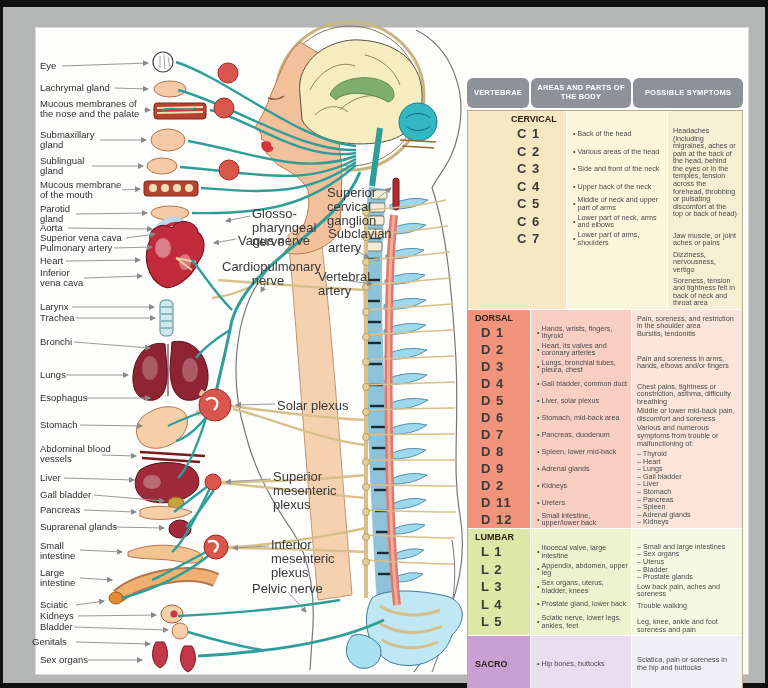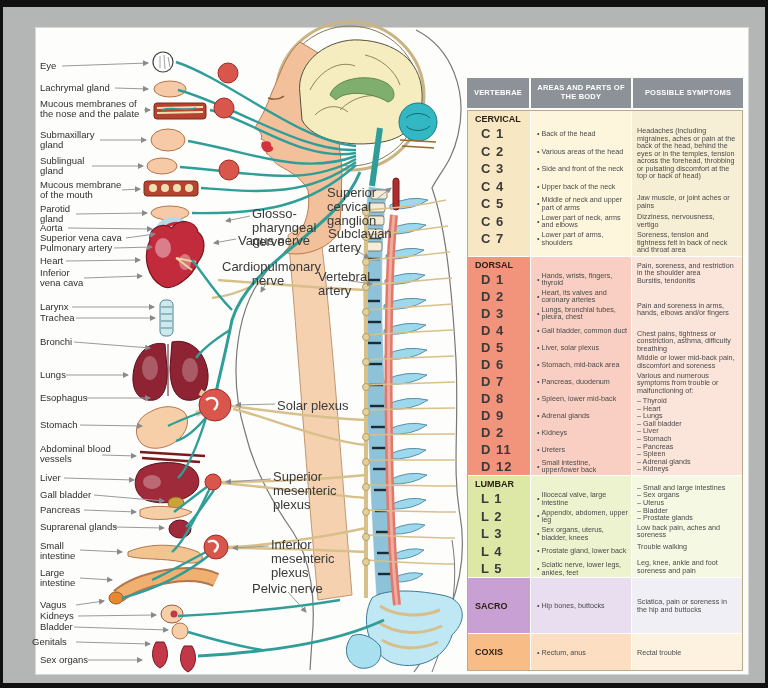--- a/index.html
+++ b/index.html
@@ -10,36 +10,36 @@
           box-shadow:0 0 0 1px #d8d8d6;}
   svg{position:absolute;left:0;top:0;}
   
   .lbl{position:absolute;font-size:9.5px;line-height:1.06;color:#2f2f2f;max-width:110px;}
   .mlbl{position:absolute;font-size:13px;line-height:1.06;color:#3a3a3a;}
   
   .tbl{position:absolute;left:467px;top:78px;width:276px;}
   .thead{display:flex;gap:2px;margin-bottom:2px;}
   .th{background:#8c9298;color:#fff;font-size:7.5px;font-weight:bold;text-align:center;
       display:flex;align-items:center;justify-content:center;height:30px;line-height:1.15;
-      letter-spacing:.2px;}
+      letter-spacing:.2px;border-radius:6px;}
   .th1{width:62px;}.th2{width:100px;}.th3{flex:1;}
   .tbody{border:1px solid #bba98c;background:#fff;}
   .sect{display:flex;gap:1px;background:#fff;margin-bottom:1px;}
   .sect:last-child{margin-bottom:0;}
   .colV{width:62px;flex:none;}
   .colA{width:100px;flex:none;}
   .colS{flex:1;padding:2px 4px 2px 5px;font-size:7.2px;line-height:1.05;color:#4a4a4a;}
   .sname{font-size:9px;font-weight:bold;color:#2b2014;padding:3px 0 0 7px;height:11px;}
   .vrow{font-size:13px;font-weight:bold;color:#3a3a3a;padding-left:13px;letter-spacing:1px;
         display:flex;align-items:center;}
   .arow{font-size:7.2px;line-height:1.04;color:#4a4a4a;display:flex;align-items:center;padding:0 2px 0 6px;}
   .blt{margin-right:2px;}
   .sym{white-space:pre-line;}
   
-  .cerv .colV{background:#f8e7c3;} .cerv .colA{background:#fdf5dc;} .cerv .colS{background:#f7efd5;}
+  .cerv .colV{background:#f8e7c3;padding-left:36px;} .cerv .colA{background:#fdf5dc;} .cerv .colS{background:#f7efd5;}
   .dors .colV{background:#f2937c;} .dors .colA{background:#f8cfc2;} .dors .colS{background:#fbe4da;}
   .lumb .colV{background:#dde8a6;} .lumb .colA{background:#edf3cf;} .lumb .colS{background:#f5f8e2;}
   .sacr .colV{background:#c9a0d4;} .sacr .colA{background:#e9def0;} .sacr .colS{background:#efeff5;}
   .coxi .colV{background:#f8bc86;} .coxi .colA{background:#fcdfc2;} .coxi .colS{background:#fdf2df;}
   .cerv .vrow{height:17.5px;} .cerv .arow{height:17.5px;}
   .dors .vrow{height:17px;}   .dors .arow{height:17px;}
   .lumb .vrow{height:17.5px;} .lumb .arow{height:17.5px;}
   .one .colV,.one .colA,.one .colS{display:flex;align-items:center;}
   .sacr .colV{height:55px;} .coxi .colV{height:36px;}
   .sacr .sname,.coxi .sname{height:auto;padding:0 0 0 7px;}
@@ -349,21 +349,21 @@
   <div class="lbl" style="left:40px;top:370px">Lungs</div>
   <div class="lbl" style="left:40px;top:393px">Esophagus</div>
   <div class="lbl" style="left:40px;top:420px">Stomach</div>
   <div class="lbl" style="left:40px;top:444px;max-width:78px">Abdominal blood vessels</div>
   <div class="lbl" style="left:40px;top:473px">Liver</div>
   <div class="lbl" style="left:40px;top:490px;white-space:nowrap">Gall bladder</div>
   <div class="lbl" style="left:40px;top:505px">Pancreas</div>
   <div class="lbl" style="left:40px;top:522px;white-space:nowrap">Suprarenal glands</div>
   <div class="lbl" style="left:40px;top:541px;max-width:40px">Small intestine</div>
   <div class="lbl" style="left:40px;top:568px;max-width:40px">Large intestine</div>
-  <div class="lbl" style="left:40px;top:600px">Vagus</div>
+  <div class="lbl" style="left:40px;top:600px">Sciatic</div>
   <div class="lbl" style="left:40px;top:611px">Kidneys</div>
   <div class="lbl" style="left:40px;top:622px">Bladder</div>
   <div class="lbl" style="left:32px;top:637px">Genitals</div>
   <div class="lbl" style="left:40px;top:655px;white-space:nowrap">Sex organs</div>
 
   <div class="mlbl" style="left:327px;top:186px;width:52px">Superior cervical ganglion</div>
   <div class="mlbl" style="left:252px;top:207px;width:78px">Glosso-pharyngeal nerve</div>
   <div class="mlbl" style="left:238px;top:234px;white-space:nowrap">Vagus nerve</div>
   <div class="mlbl" style="left:328px;top:227px;width:55px">Subclavian artery</div>
   <div class="mlbl" style="left:222px;top:260px;width:92px;text-align:center">Cardiopulmonary nerve</div>
@@ -544,21 +544,21 @@
           <div class="arow">
               <span class="blt">•</span>
               <span>Prostate gland, lower back</span>
             </div>
           <div class="arow">
               <span class="blt">•</span>
               <span>Sciatic nerve, lower legs, ankles, feet</span>
             </div>
         </div>
         <div class="colS">
-          <div class="sym" style="margin-top:6px">– Small and large intestines
+          <div class="sym" style="margin-top:12px">– Small and large intestines
 – Sex organs
 – Uterus
 – Bladder
 – Prostate glands</div>
           <div class="sym" style="margin-top:2px">Low back pain, aches and soreness</div>
           <div class="sym" style="margin-top:4px">Trouble walking</div>
           <div class="sym" style="margin-top:9px">Leg, knee, ankle and foot soreness and pain</div>
         </div>
       </div>
 

